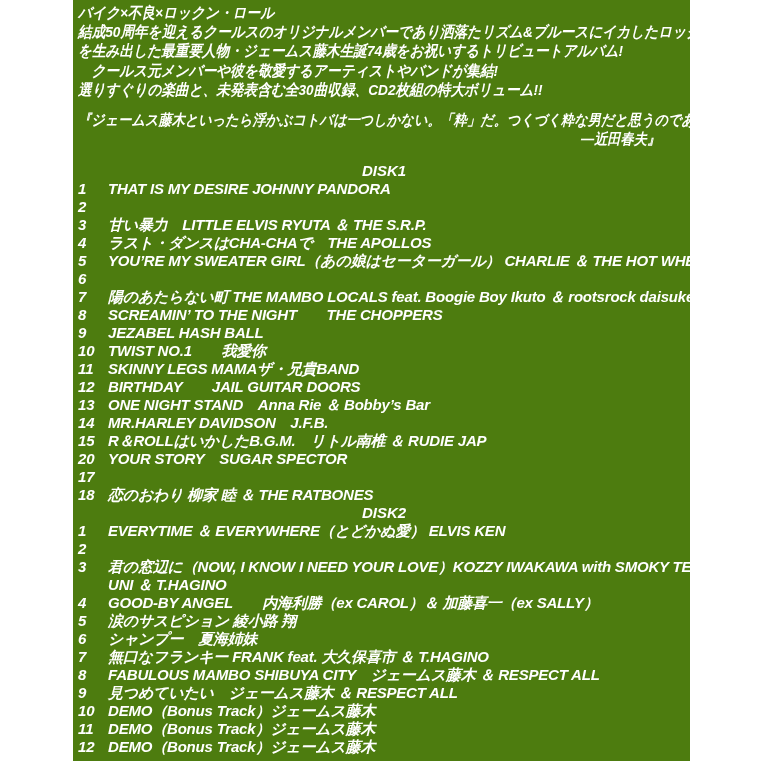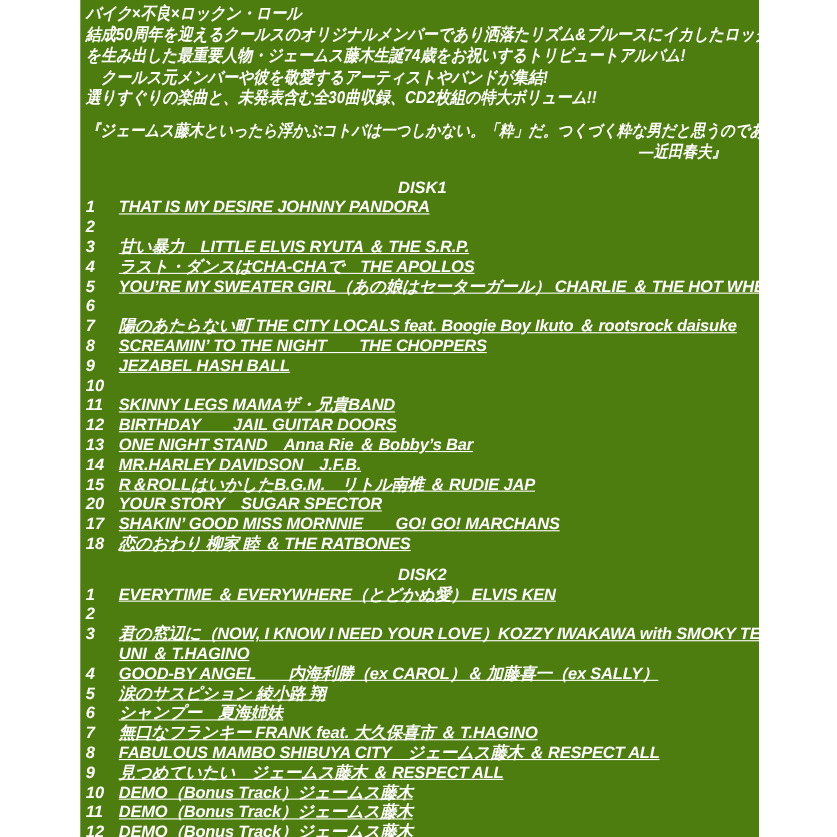--- a/index.html
+++ b/index.html
@@ -21,27 +21,27 @@
   }
   .quote-block{margin-top:11px;}
   .quote-line{font-size:15px;line-height:19px;white-space:nowrap;}
   .quote-attr{
     font-size:15px;line-height:19px;text-align:right;padding-right:30px;white-space:nowrap;
   }
   .disk-header{
     font-size:15px;line-height:18px;white-space:nowrap;text-align:center;
   }
   .disk1-header{margin-top:14px;}
-  .disk2-header{margin-top:10px;}
+  .disk2-header{}
   .tracklist{margin-top:0;}
   .track{
     display:flex;font-size:15px;line-height:18px;white-space:nowrap;
   }
   .track .num{flex:none;width:30px;}
-  .track .txt{flex:none;letter-spacing:-0.2px;text-decoration:underline;}
+  .track .txt{flex:none;letter-spacing:-0.2px;}
 </style>
 </head>
 <body>
 
 <div class="panel">
 
   <div class="intro">
       <div class="intro-line">バイク×不良×ロックン・ロール</div>
       <div class="intro-line">結成50周年を迎えるクールスのオリジナルメンバーであり洒落たリズム&amp;ブルースにイカしたロックン・ロール</div>
       <div class="intro-line">を生み出した最重要人物・ジェームス藤木生誕74歳をお祝いするトリビュートアルバム!</div>
@@ -73,32 +73,33 @@
   </div>
       <div class="track">
     <span class="num">5</span>
     <span class="txt">YOU’RE MY SWEATER GIRL（あの娘はセーターガール） CHARLIE ＆ THE HOT WHEELS</span>
   </div>
       <div class="track">
     <span class="num">6</span>
   </div>
       <div class="track">
     <span class="num">7</span>
-    <span class="txt">陽のあたらない町 THE CITY LOCALS feat. Boogie Boy Ikuto ＆ rootsrock daisuke</span>
+    <span class="txt">陽のあたらない町 THE MAMBO LOCALS feat. Boogie Boy Ikuto ＆ rootsrock daisuke</span>
   </div>
       <div class="track">
     <span class="num">8</span>
     <span class="txt">SCREAMIN’ TO THE NIGHT　　THE CHOPPERS</span>
   </div>
       <div class="track">
     <span class="num">9</span>
     <span class="txt">JEZABEL HASH BALL</span>
   </div>
       <div class="track">
     <span class="num">10</span>
+    <span class="txt">TWIST NO.1　　我愛你</span>
   </div>
       <div class="track">
     <span class="num">11</span>
     <span class="txt">SKINNY LEGS MAMAザ・兄貴BAND</span>
   </div>
       <div class="track">
     <span class="num">12</span>
     <span class="txt">BIRTHDAY　　JAIL GUITAR DOORS</span>
   </div>
       <div class="track">
@@ -112,21 +113,20 @@
       <div class="track">
     <span class="num">15</span>
     <span class="txt">R＆ROLLはいかしたB.G.M.　リトル南椎 ＆ RUDIE JAP</span>
   </div>
       <div class="track">
     <span class="num">20</span>
     <span class="txt">YOUR STORY　SUGAR SPECTOR</span>
   </div>
       <div class="track">
     <span class="num">17</span>
-    <span class="txt">SHAKIN’ GOOD MISS MORNNIE　　GO! GO! MARCHANS</span>
   </div>
       <div class="track">
     <span class="num">18</span>
     <span class="txt">恋のおわり 柳家 睦 ＆ THE RATBONES</span>
   </div>
     </div>
 
   <div class="disk-header disk2-header">DISK2</div>
   <div class="tracklist">
       <div class="track">

